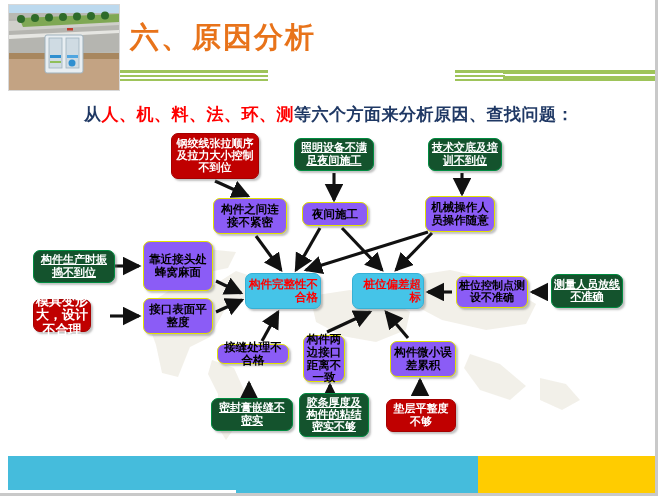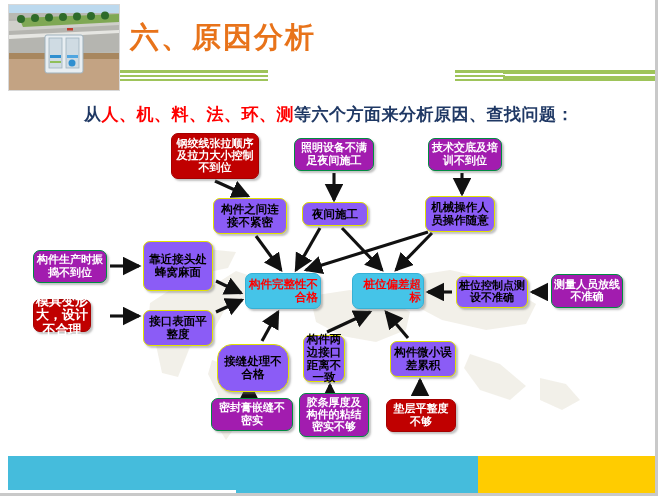--- a/index.html
+++ b/index.html
@@ -37,21 +37,21 @@
   .stage{position:absolute;left:0;top:128px;width:658px;height:322px;}
   .worldmap{position:absolute;left:0;top:0;width:658px;height:322px;opacity:.55;}
 
   .arrows{position:absolute;left:0;top:0;width:658px;height:322px;}
 
   .node{position:absolute;box-sizing:border-box;border-radius:7px;display:flex;
         align-items:center;justify-content:center;text-align:center;
         font-weight:bold;line-height:1.12;letter-spacing:0px;
         box-shadow:2px 2px 2px rgba(120,120,120,.45);padding:1px 2px;}
   .n-red   {background:#c00000;color:#ffffff;border:1px solid #a50000;}
-  .n-green {background:#a21caf;color:#ffffff;border:1px solid #008c40;}
+  .n-green {background:#14532d;color:#ffffff;border:1px solid #008c40;text-decoration:underline;}
   .n-yellow{background:#8b5cf6;color:#000000;border:1px solid #e2e200;}
   .n-blue  {background:#45c4e8;color:#ff0000;border:1px solid #36b0d4;text-align:right;}
 
   
   .foot-cyan{position:absolute;left:8px;top:456px;width:470px;height:37px;background:#45bcdc;}
   .foot-gold{position:absolute;left:478px;top:456px;width:177px;height:37px;background:#ffcc00;}
   .foot-strip{position:absolute;left:8px;top:490px;width:228px;height:3px;background:#ffffff;}
 </style>
 </head>
 <body>
@@ -174,29 +174,29 @@
       </g>
     </svg>
 
     <div id="nodes-layer">
         <div class="node n-red" style="left: 171px; top: 5px; width: 88px; height: 46px; font-size: 11px;">钢绞线张拉顺序及拉力大小控制不到位</div>
         <div class="node n-green" style="left: 294px; top: 10px; width: 80px; height: 33px; font-size: 11px;">照明设备不满足夜间施工</div>
         <div class="node n-green" style="left: 428px; top: 10px; width: 74px; height: 33px; font-size: 11px;">技术交底及培训不到位</div>
         <div class="node n-yellow" style="left: 213px; top: 70px; width: 74px; height: 36px; font-size: 11.5px;">构件之间连接不紧密</div>
         <div class="node n-yellow" style="left: 302px; top: 74px; width: 66px; height: 24px; font-size: 11.5px;">夜间施工</div>
         <div class="node n-yellow" style="left: 425px; top: 68px; width: 70px; height: 36px; font-size: 11.5px;">机械操作人员操作随意</div>
-        <div class="node n-green" style="left: 33px; top: 122px; width: 74px; height: 33px; font-size: 11px;">构件生产时振捣不到位</div>
+        <div class="node n-green" style="left: 33px; top: 122px; width: 82px; height: 33px; font-size: 11px;">构件生产时振捣不到位</div>
         <div class="node n-red" style="left: 33px; top: 171px; width: 58px; height: 33px; font-size: 13px;">模具变形大，设计不合理</div>
         <div class="node n-yellow" style="left: 143px; top: 113px; width: 70px; height: 50px; font-size: 11.5px;">靠近接头处蜂窝麻面</div>
-        <div class="node n-yellow" style="left: 143px; top: 170px; width: 70px; height: 36px; font-size: 11.5px; margin-top: 12px;">接口表面平整度</div>
+        <div class="node n-yellow" style="left: 143px; top: 170px; width: 70px; height: 36px; font-size: 11.5px;">接口表面平整度</div>
         <div class="node n-blue" style="left: 245px; top: 145px; width: 76px; height: 36px; font-size: 11.5px;">构件完整性不合格</div>
         <div class="node n-blue" style="left: 352px; top: 145px; width: 72px; height: 36px; font-size: 11.5px;">桩位偏差超标</div>
         <div class="node n-yellow" style="left: 456px; top: 148px; width: 72px; height: 32px; font-size: 11px;">桩位控制点测设不准确</div>
         <div class="node n-green" style="left: 551px; top: 146px; width: 72px; height: 34px; font-size: 11px;">测量人员放线不准确</div>
-        <div class="node n-yellow" style="left: 217px; top: 216px; width: 72px; height: 48px; font-size: 11.5px; border-radius: 15px;">接缝处理不合格</div>
+        <div class="node n-yellow" style="left: 217px; top: 216px; width: 72px; height: 20px; font-size: 11.5px;">接缝处理不合格</div>
         <div class="node n-yellow" style="left: 303px; top: 207px; width: 42px; height: 47px; font-size: 11.5px;">构件两边接口距离不一致</div>
         <div class="node n-yellow" style="left: 390px; top: 213px; width: 66px; height: 36px; font-size: 11.5px;">构件微小误差累积</div>
         <div class="node n-green" style="left: 203px; top: 270px; width: 82px; height: 33px; font-size: 11px; margin-left: 8px;">密封膏嵌缝不密实</div>
         <div class="node n-green" style="left: 299px; top: 265px; width: 70px; height: 44px; font-size: 11px;">胶条厚度及构件的粘结密实不够</div>
         <div class="node n-red" style="left: 386px; top: 271px; width: 70px; height: 33px; font-size: 11px;">垫层平整度不够</div>
       </div>
   </div>
 
   <div class="foot-cyan"></div>
   <div class="foot-gold"></div>

